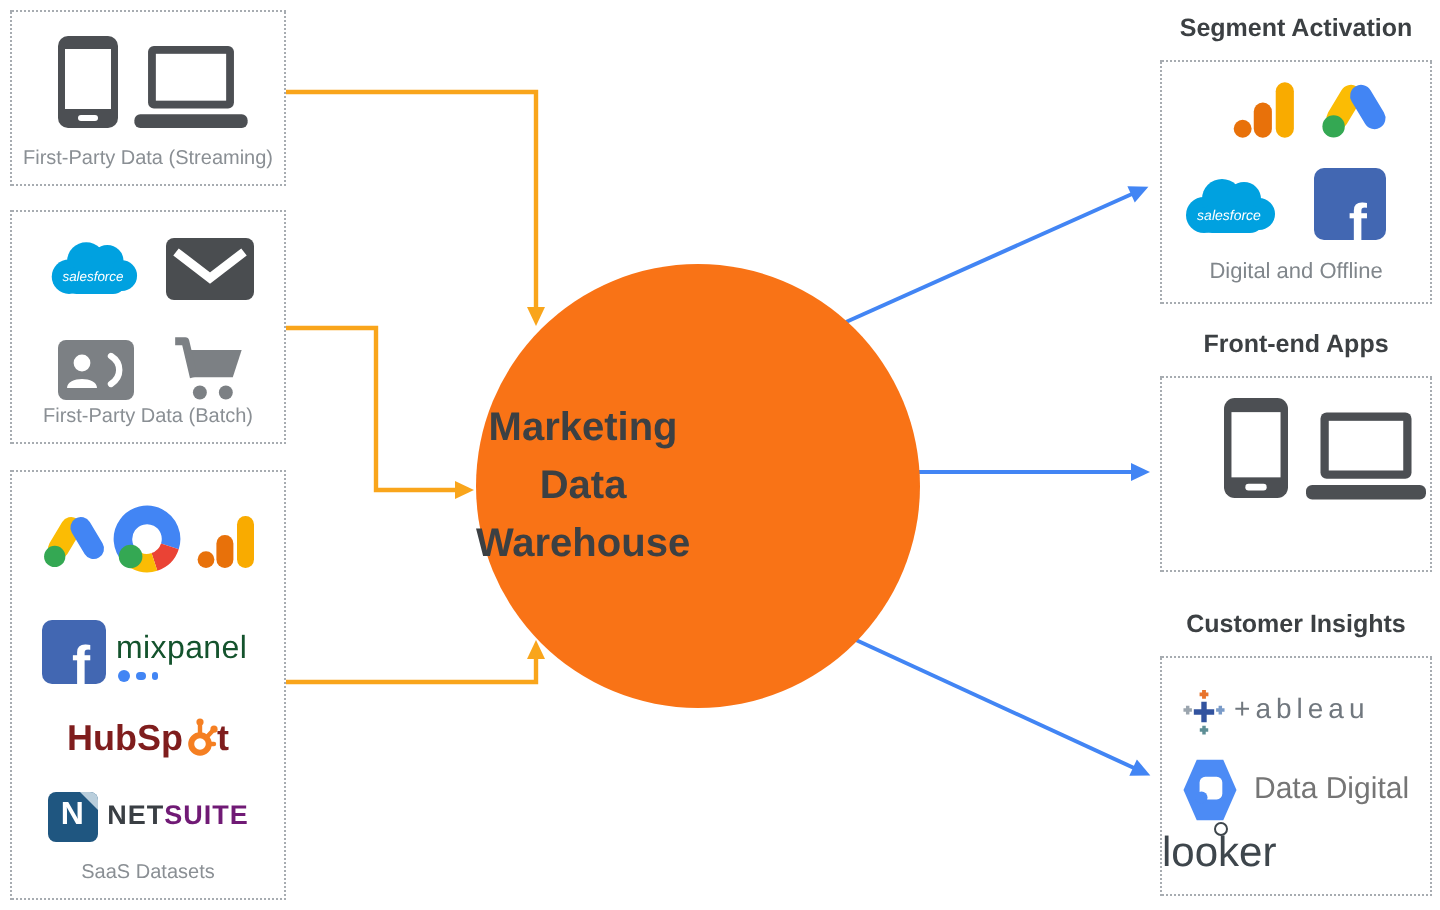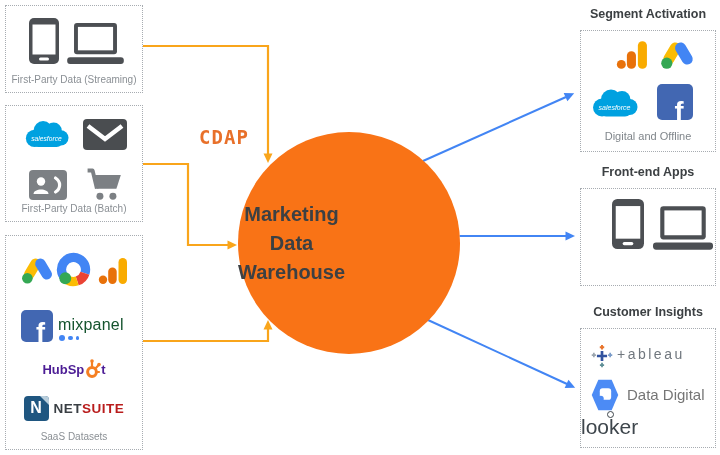--- a/index.html
+++ b/index.html
@@ -43,29 +43,29 @@
   .fb span{font-weight:bold;font-size:170%;line-height:0.78;margin-left:22%;margin-bottom:-5%;}
 
   .mixpanel{position:relative;font-size:16px;font-weight:400;color:#14532d;letter-spacing:0.2px;}
   .mix-dots{position:absolute;left:1px;bottom:-7px;display:flex;align-items:center;gap:3px;}
   .mix-dots i{display:block;border-radius:50%;background:#4285F4;}
   .mix-dots i:nth-child(1){width:6px;height:6px;}
   .mix-dots i:nth-child(2){width:4.5px;height:4.5px;}
   .mix-dots i:nth-child(3){width:3.5px;height:3.5px;}
 
   .hubspot{display:flex;align-items:center;justify-content:center;}
-  .hs-txt{font-size:13px;font-weight:bold;color:#4c1d95;}
+  .hs-txt{font-size:18px;font-weight:bold;color:#7f1d1d;}
   .netsuite{display:flex;align-items:center;justify-content:center;gap:5px;}
   .ns-mark{width:25px;height:25px;border-radius:4px;background:#1F5680;position:relative;
            overflow:hidden;display:flex;align-items:center;justify-content:center;}
   .ns-mark span{color:#fff;font-weight:800;font-size:16px;line-height:1;}
   .ns-tri{position:absolute;right:0;top:0;width:0;height:0;
           border-left:9px solid transparent;border-top:9px solid #B9CEDC;}
   .ns-bold{font-weight:800;color:#3A3F44;font-size:13.5px;letter-spacing:0.5px;}
-  .ns-light{font-weight:600;color:#b91c1c;font-size:13.5px;letter-spacing:0.5px;}
+  .ns-light{font-weight:600;color:#701a75;font-size:13.5px;letter-spacing:0.5px;}
 
   .tbl-word{position:absolute;left:36px;top:17px;font-size:14px;color:#70777E;letter-spacing:2.5px;}
   .ds-text{position:absolute;left:46px;top:57px;font-size:15px;color:#757575;}
   .looker{position:absolute;left:0;right:0;top:86px;display:flex;justify-content:flex-start;}
   .looker-word{position:relative;font-size:21px;color:#3E464C;font-weight:500;}
   .looker-ring{position:absolute;top:-4px;left:46%;width:5px;height:5px;
                border:1.5px solid #3E464C;border-radius:50%;}
 </style>
 </head>
 <body>
@@ -82,21 +82,20 @@
       </marker>
     </defs>
     <path d="M143,46 H268 V154" fill="none" stroke="#F9A51B" stroke-width="2.2" marker-end="url(#mO)"></path>
     <path d="M143,164 H188 V245 H228" fill="none" stroke="#F9A51B" stroke-width="2.2" marker-end="url(#mO)"></path>
     <path d="M143,341 H268 V329" fill="none" stroke="#F9A51B" stroke-width="2.2" marker-end="url(#mO)"></path>
     <path d="M423,161 L566,97" fill="none" stroke="#4285F4" stroke-width="2" marker-end="url(#mB)"></path>
     <path d="M459.5,236 H566" fill="none" stroke="#4285F4" stroke-width="2" marker-end="url(#mB)"></path>
     <path d="M428,320 L567,384" fill="none" stroke="#4285F4" stroke-width="2" marker-end="url(#mB)"></path>
   </svg>
 
-  <div class="cdap">CDAP</div>
 
   <div class="circle">
     <div class="circle-title">Marketing
 Data
 Warehouse</div>
   </div>
 
   <div class="dbox" id="src1">
     <div class="abs" style="left:23px;top:12px;width:30px;height:46px">
       <svg width="30" height="46" viewBox="0 0 30 46">

